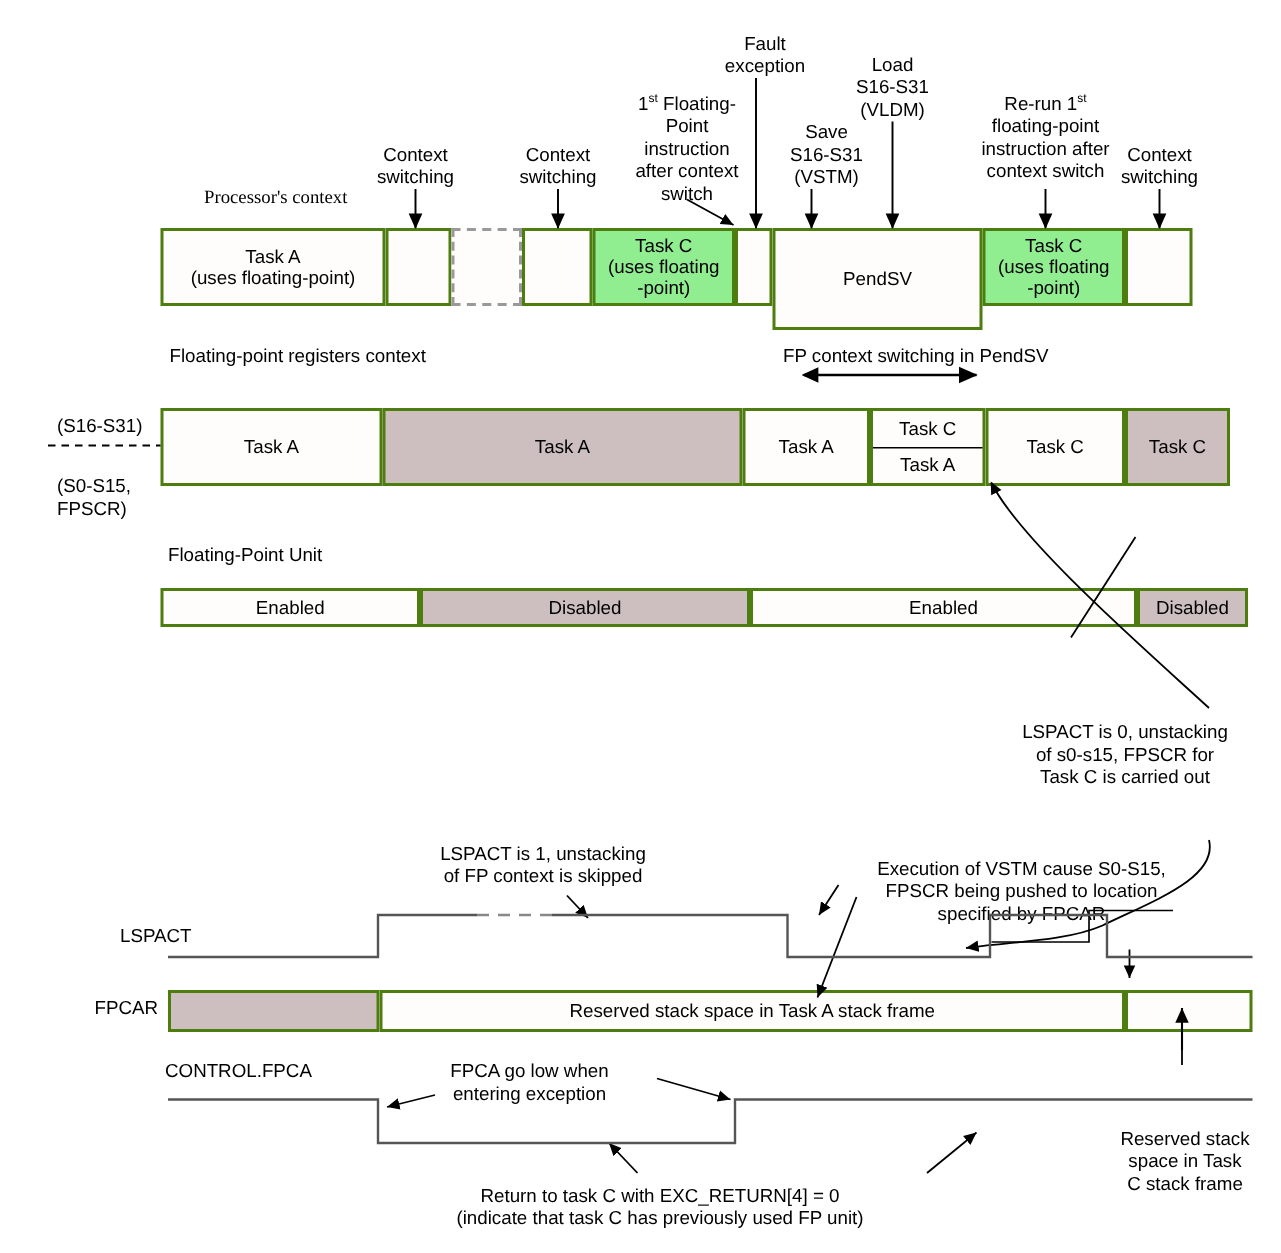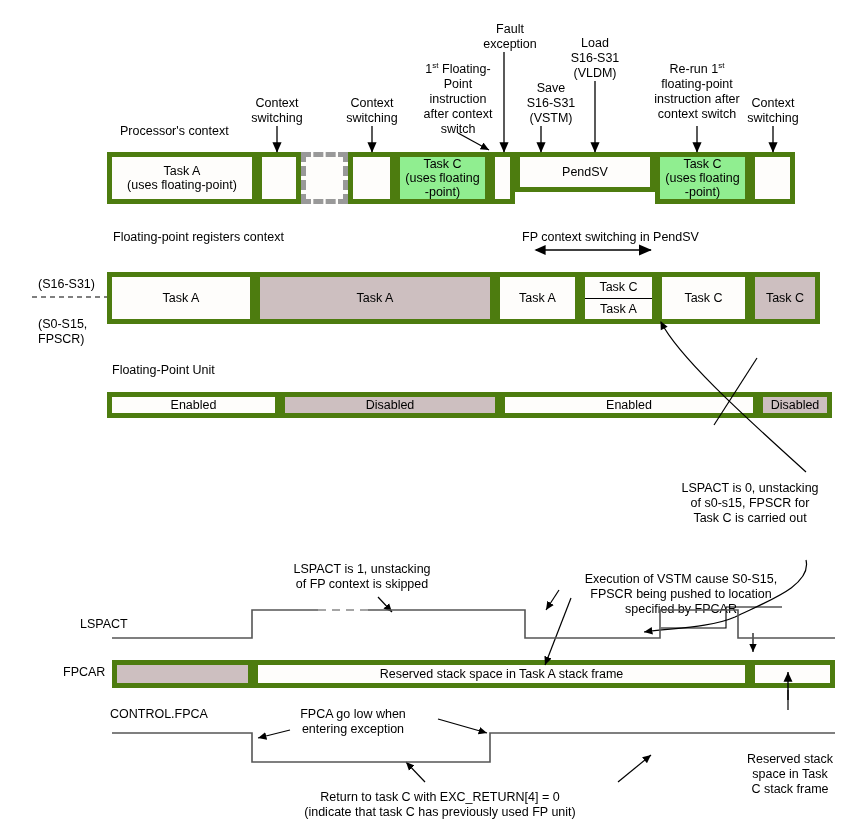--- a/index.html
+++ b/index.html
@@ -2,21 +2,21 @@
 <html><head>
 <meta charset="utf-8">
 <style>
   html,body{margin:0;padding:0;background:#fff;}
   body{width:854px;height:835px;position:relative;
        font-family:"Liberation Sans","DejaVu Sans",sans-serif;
        color:#000;overflow:hidden;}
   .abs{position:absolute;}
   .lbl{font-size:12.5px;line-height:15px;text-align:center;white-space:pre-line;}
   .lbl-l{font-size:12.5px;line-height:15px;text-align:left;white-space:pre-line;}
-  .cellbar{position:absolute;box-sizing:border-box;border:5px solid #4d7c0f;
+  .cellbar{position:absolute;box-sizing:border-box;border:2px solid #4d7c0f;
            display:flex;align-items:center;justify-content:center;
            font-size:12.5px;line-height:14px;text-align:center;white-space:pre-line;}
   sup{font-size:8px;vertical-align:super;}
   svg{position:absolute;left:0;top:0;overflow:visible;}
 </style>
 </head>
 <body>
 
 <div id="root">
 
@@ -24,42 +24,42 @@
       <div class="abs lbl" style="left: 231px; top: 96px; width: 92px;">Context<br>switching</div>
       <div class="abs lbl" style="left: 326px; top: 96px; width: 92px;">Context<br>switching</div>
       <div class="abs lbl" style="left: 410px; top: 58px; width: 96px;">1<sup>st</sup> Floating-<br>Point<br>instruction<br>after context<br>switch</div>
       <div class="abs lbl" style="left: 464px; top: 22px; width: 92px;">Fault<br>exception</div>
       <div class="abs lbl" style="left: 512px; top: 81px; width: 78px;">Save<br>S16-S31<br>(VSTM)</div>
       <div class="abs lbl" style="left: 556px; top: 36px; width: 78px; text-align: center;">Load<br>S16-S31<br>(VLDM)</div>
       <div class="abs lbl" style="left: 638px; top: 58px; width: 118px;">Re-run 1<sup>st</sup><br>floating-point<br>instruction after<br>context switch</div>
       <div class="abs lbl" style="left: 727px; top: 96px; width: 92px;">Context<br>switching</div>
     </div>
 
-  <div class="abs lbl-l" style="left:120px;top:124px;">Processor's context</div>
+  <div class="abs lbl-l" style="left:136px;top:124px;font-family:Liberation Serif, serif;">Processor's context</div>
   <div class="abs lbl-l" style="left:113px;top:230px;">Floating-point registers context</div>
   <div class="abs lbl-l" style="left:112px;top:363px;">Floating-Point Unit</div>
   <div class="abs lbl-l" style="left:522px;top:230px;">FP context switching  in PendSV</div>
   <div class="abs lbl-l" style="left:38px;top:277px;">(S16-S31)</div>
   <div class="abs lbl-l" style="left:38px;top:301px;margin-top:16px;">(S0-S15,
 FPSCR)</div>
   <div class="abs lbl-l" style="left:80px;top:617px;">LSPACT</div>
   <div class="abs lbl-l" style="left:52px;top:665px;margin-left:11px;">FPCAR</div>
   <div class="abs lbl-l" style="left:110px;top:707px;">CONTROL.FPCA</div>
 
   <div id="processor-row">
       <div class="cellbar" style="left: 107px; top: 152px; width: 150px; height: 52px; background: rgb(254, 253, 251);">Task A
 (uses floating-point)</div>
       <div class="cellbar" style="left: 257px; top: 152px; width: 44px; height: 52px; background: rgb(254, 253, 251);"></div>
       <div class="cellbar" style="left: 301px; top: 152px; width: 47px; height: 52px; background: rgb(254, 253, 251); border-style: dashed; border-color: rgb(153, 153, 153);"></div>
       <div class="cellbar" style="left: 348px; top: 152px; width: 47px; height: 52px; background: rgb(254, 253, 251);"></div>
       <div class="cellbar" style="left: 395px; top: 152px; width: 95px; height: 52px; background: rgb(144, 238, 144);">Task C
 (uses floating
 -point)</div>
       <div class="cellbar" style="left: 490px; top: 152px; width: 25px; height: 52px; background: rgb(254, 253, 251);"></div>
-      <div class="cellbar" style="left: 515px; top: 152px; width: 140px; height: 40px; background: rgb(254, 253, 251);">PendSV</div>
+      <div class="cellbar" style="left: 515px; top: 152px; width: 140px; height: 68px; background: rgb(254, 253, 251);">PendSV</div>
       <div class="cellbar" style="left: 655px; top: 152px; width: 95px; height: 52px; background: rgb(144, 238, 144);">Task C
 (uses floating
 -point)</div>
       <div class="cellbar" style="left: 750px; top: 152px; width: 45px; height: 52px; background: rgb(254, 253, 251);"></div>
     </div>
   <div id="fpreg-row">
       <div class="cellbar" style="left: 107px; top: 272px; width: 148px; height: 52px; background: rgb(254, 253, 251);">Task A</div>
       <div class="cellbar" style="left: 255px; top: 272px; width: 240px; height: 52px; background: rgb(205, 191, 192);">Task A</div>
       <div class="cellbar" style="left: 495px; top: 272px; width: 85px; height: 52px; background: rgb(254, 253, 251);">Task A</div>
       <div class="cellbar" style="left: 580px; top: 272px; width: 77px; height: 52px; background: rgb(254, 253, 251); flex-direction: column; padding: 0px;"><div style="flex: 1 1 0%; display: flex; align-items: center; justify-content: center; width: 100%; border-bottom: 1px solid rgb(0, 0, 0);">Task C</div><div style="flex: 1 1 0%; display: flex; align-items: center; justify-content: center; width: 100%;">Task A</div></div>

